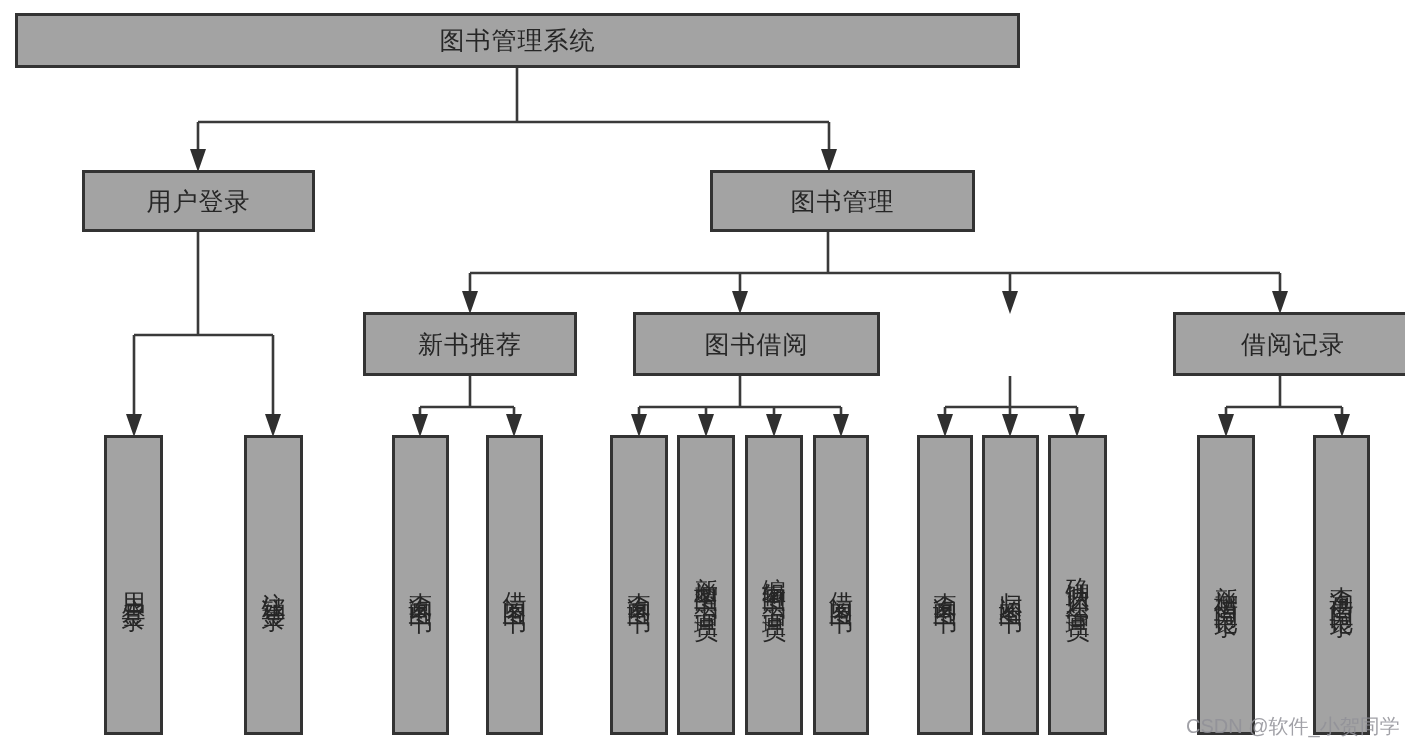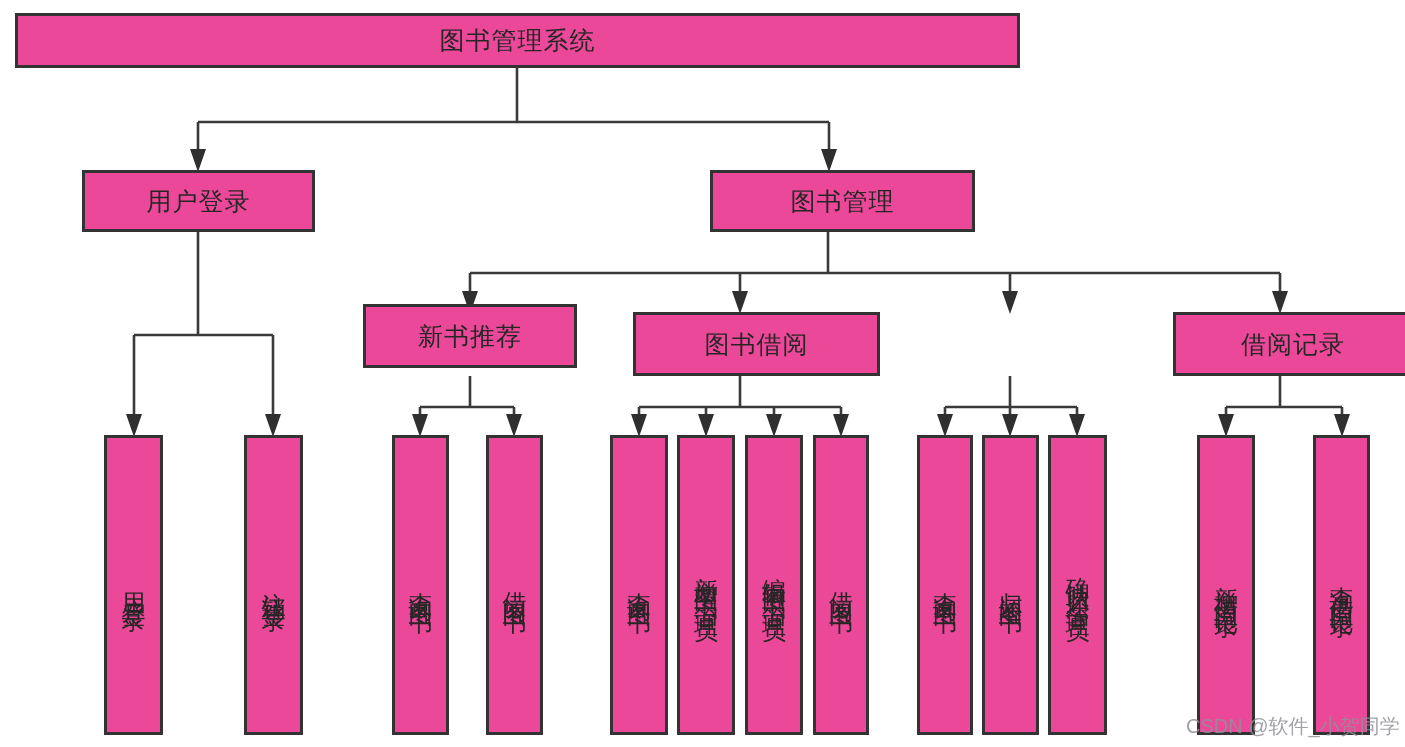--- a/index.html
+++ b/index.html
@@ -17,21 +17,21 @@
   }
   #connectors {
     position: absolute;
     left: 0;
     top: 0;
     z-index: 0;
   }
   .node {
     position: absolute;
     box-sizing: border-box;
-    background: #ec4899;
+    background: #a3a3a3;
     border: 3px solid #333333;
     display: flex;
     align-items: center;
     justify-content: center;
     z-index: 1;
   }
   .htxt {
     font-size: 25px;
     letter-spacing: 1px;
     color: #262626;
@@ -96,21 +96,21 @@
     <span class="htxt">图书管理系统</span>
   </div>
 
   <div class="node" style="left:82px;top:170px;width:233px;height:62px">
     <span class="htxt">用户登录</span>
   </div>
   <div class="node" style="left:710px;top:170px;width:265px;height:62px">
     <span class="htxt">图书管理</span>
   </div>
 
-  <div class="node" style="left:363px;top:304px;width:214px;height:64px">
+  <div class="node" style="left:363px;top:312px;width:214px;height:64px">
     <span class="htxt">新书推荐</span>
   </div>
   <div class="node" style="left:633px;top:312px;width:247px;height:64px">
     <span class="htxt">图书借阅</span>
   </div>
   <div class="node" style="left:1173px;top:312px;width:240px;height:64px">
     <span class="htxt">借阅记录</span>
   </div>
 
   <div class="node" style="left:104px;top:435px;width:59px;height:300px">

